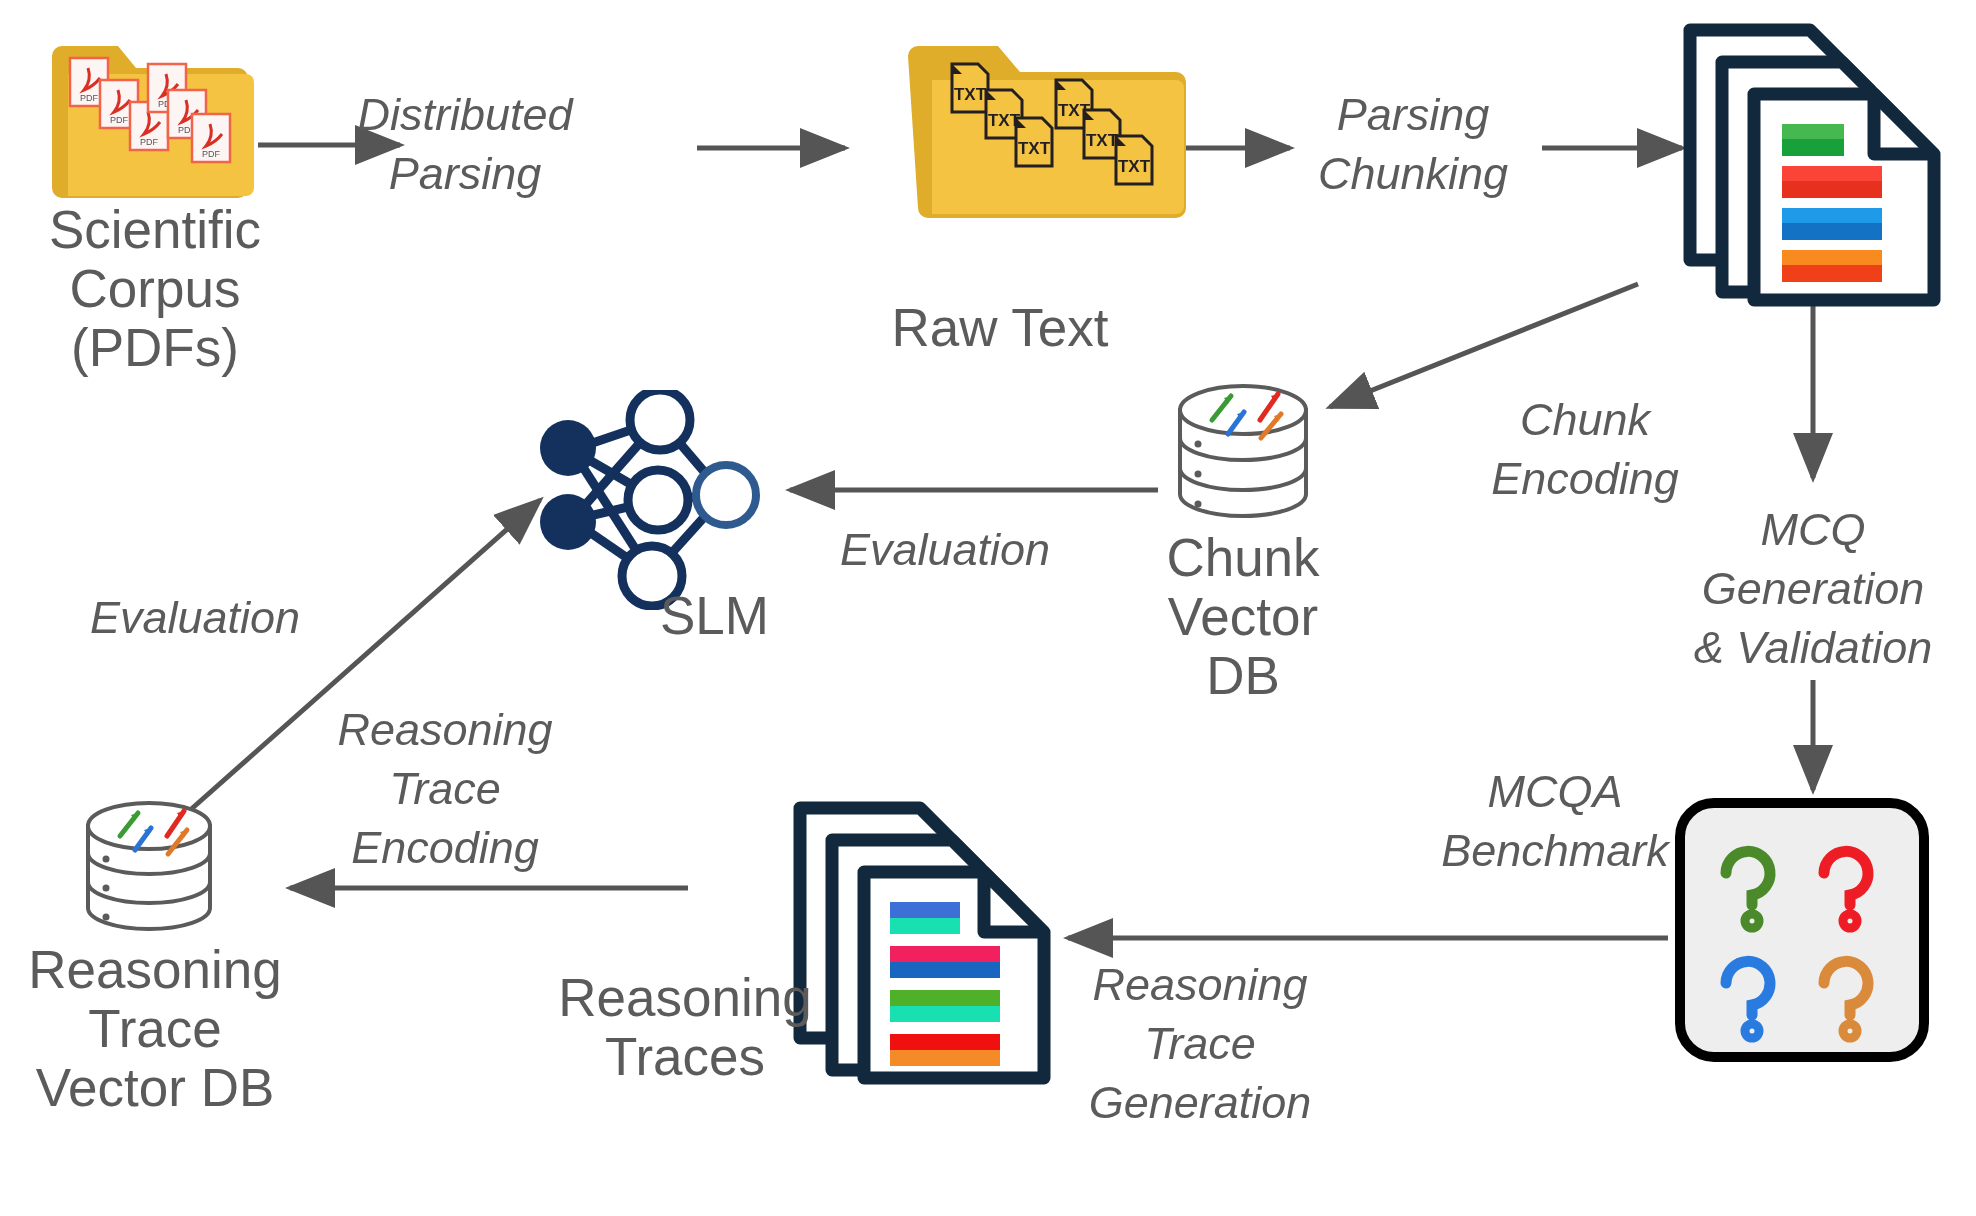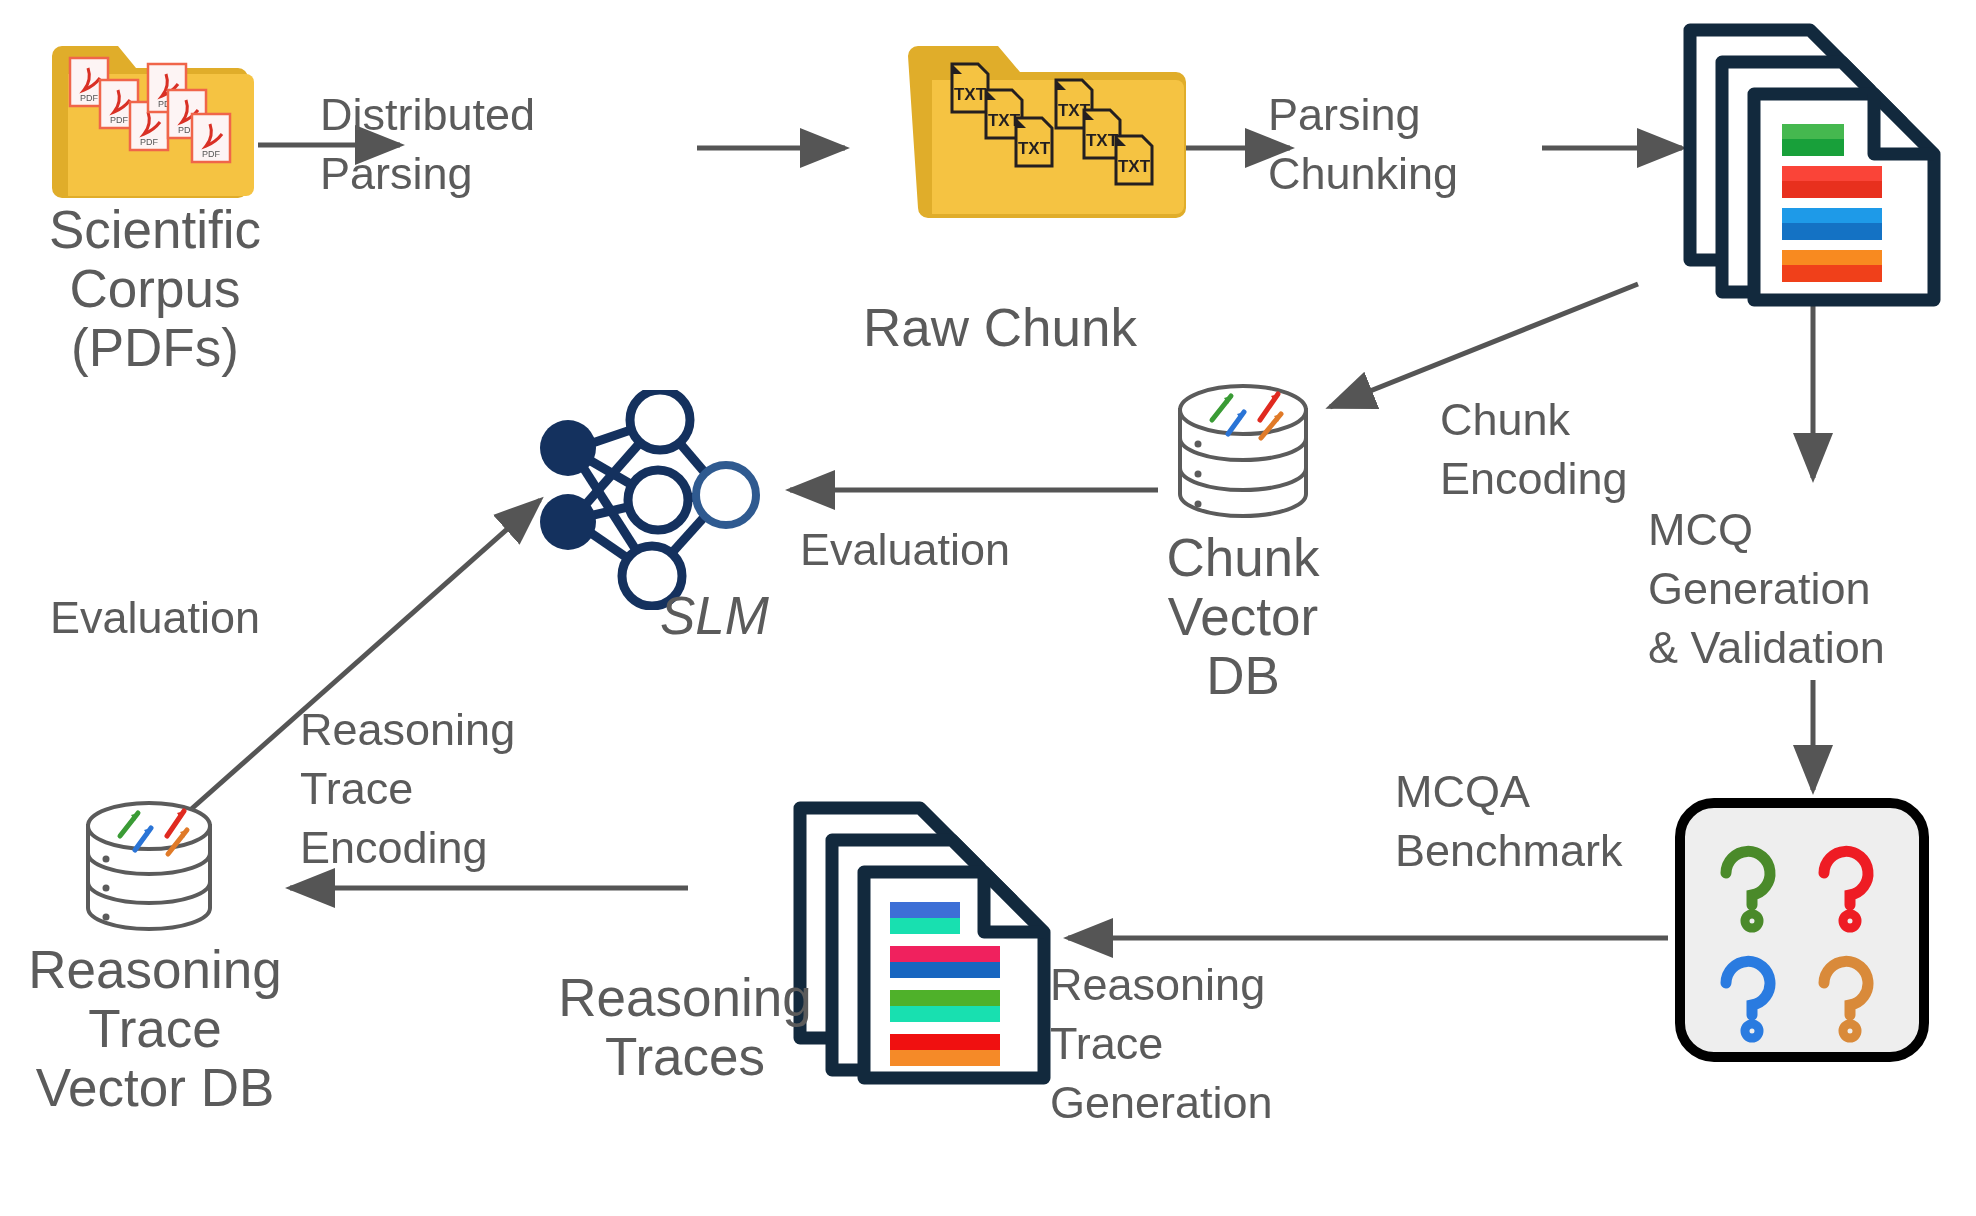--- a/index.html
+++ b/index.html
@@ -1,20 +1,20 @@
 <!DOCTYPE html>
 <html><head>
 <meta charset="utf-8">
 <style>
   html,body{margin:0;padding:0;background:#ffffff;}
   body{width:1976px;height:1216px;position:relative;overflow:hidden;
        font-family:"Liberation Sans","DejaVu Sans",sans-serif;}
   #stage{position:absolute;left:0;top:0;width:1800px;height:1216px;}
   .lbl{position:absolute;color:#5b5b5b;font-size:45px;line-height:59px;
-       text-align:left;white-space:pre-line;letter-spacing:0px;}
+       text-align:center;white-space:pre-line;letter-spacing:0px;font-style:italic;}
   .node{position:absolute;}
   .cap{position:absolute;color:#5b5b5b;font-size:53px;line-height:59px;
        text-align:center;white-space:pre-line;}
   svg.arrows{position:absolute;left:0;top:0;width:1976px;height:1216px;
              pointer-events:none;}
 </style>
 </head>
 <body>
 
 <div id="stage">
@@ -125,21 +125,21 @@
           <text x="18" y="36" font-size="17" font-weight="bold" fill="#231f20" stroke="none" text-anchor="middle" font-family="Liberation Sans, sans-serif">TXT</text>
         </g>
         <g transform="translate(212,114)">
           <path d="M0,0 h26 l10,10 v38 h-36 z" fill="#f5c342"></path>
           <path d="M0,0 l0,10 l10,0 z" fill="#231f20" stroke="none"></path>
           <text x="18" y="36" font-size="17" font-weight="bold" fill="#231f20" stroke="none" text-anchor="middle" font-family="Liberation Sans, sans-serif">TXT</text>
         </g>
       </g>
     </svg>
   </div>
-  <div class="cap" style="left:845px;top:298px;width:310px;">Raw Chunk</div>
+  <div class="cap" style="left:845px;top:298px;width:310px;">Raw Text</div>
 
   <div class="lbl" style="left:1268px;top:85px;width:290px;">Parsing
 Chunking</div>
 
   <div class="node" style="left:1680px;top:20px;width:265px;height:290px;">
     <svg viewBox="0 0 265 290" width="265" height="290">
       <g fill="#ffffff" stroke="#12293d" stroke-width="13" stroke-linejoin="round">
         <path d="M10,10 h120 l60,60 v170 h-180 z"></path>
         <path d="M42,42 h120 l60,60 v170 h-180 z"></path>
         <path d="M74,74 h120 l60,60 v146 h-180 z"></path>
@@ -208,21 +208,21 @@
         <line x1="124" y1="185" x2="196" y2="105"></line>
       </g>
       <circle cx="40" cy="58" r="28" fill="#14315e"></circle>
       <circle cx="40" cy="132" r="28" fill="#14315e"></circle>
       <circle cx="132" cy="30" r="30" fill="#ffffff" stroke="#14315e" stroke-width="9"></circle>
       <circle cx="130" cy="110" r="30" fill="#ffffff" stroke="#14315e" stroke-width="9"></circle>
       <circle cx="124" cy="186" r="30" fill="#ffffff" stroke="#14315e" stroke-width="9"></circle>
       <circle cx="198" cy="105" r="30" fill="#ffffff" stroke="#2f5a90" stroke-width="8"></circle>
     </svg>
   </div>
-  <div class="cap" style="left:660px;top:586px;width:180px;text-align:left;font-style:italic;">SLM</div>
+  <div class="cap" style="left:660px;top:586px;width:180px;text-align:left;">SLM</div>
 
   <div class="lbl" style="left:1395px;top:762px;width:320px;">MCQA
 Benchmark</div>
 
   <div class="node" style="left:1672px;top:795px;width:260px;height:270px;">
     <svg viewBox="0 0 260 270" width="260" height="270">
       <rect x="8" y="8" width="244" height="254" rx="34" ry="34" fill="#eeeeee" stroke="#000000" stroke-width="10"></rect>
       <g fill="none" stroke-width="11" stroke-linecap="round">
         <g>
           <path d="M54,78 a22,22 0 1 1 26,22 v10" stroke="#4a8a2a"></path>

